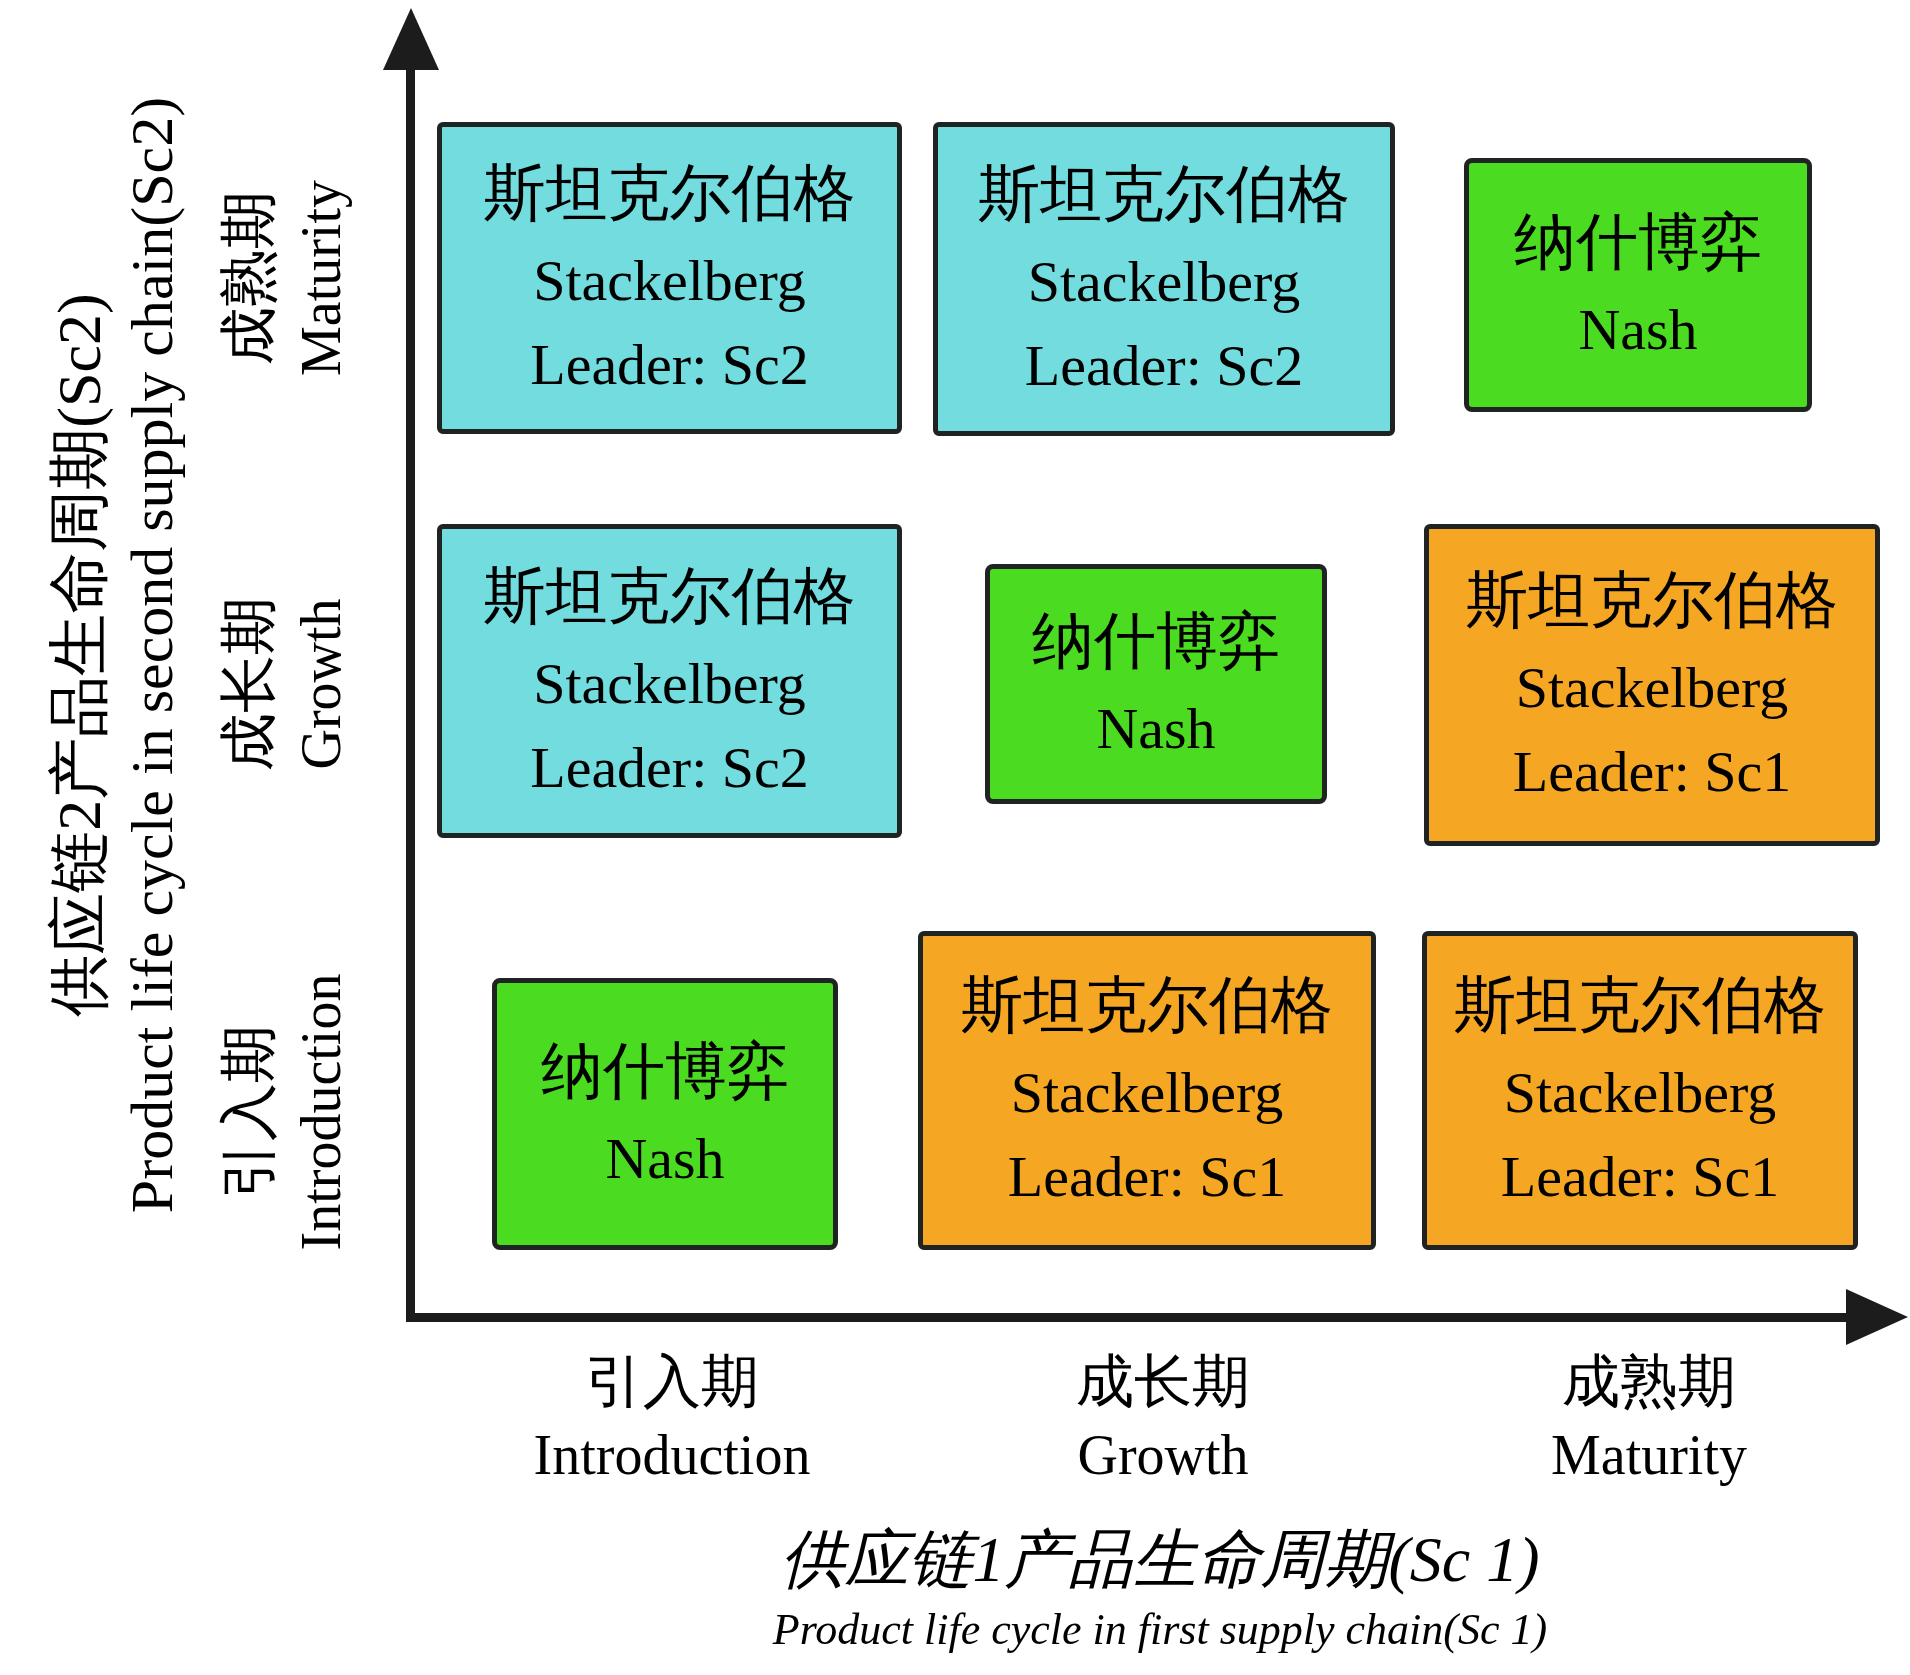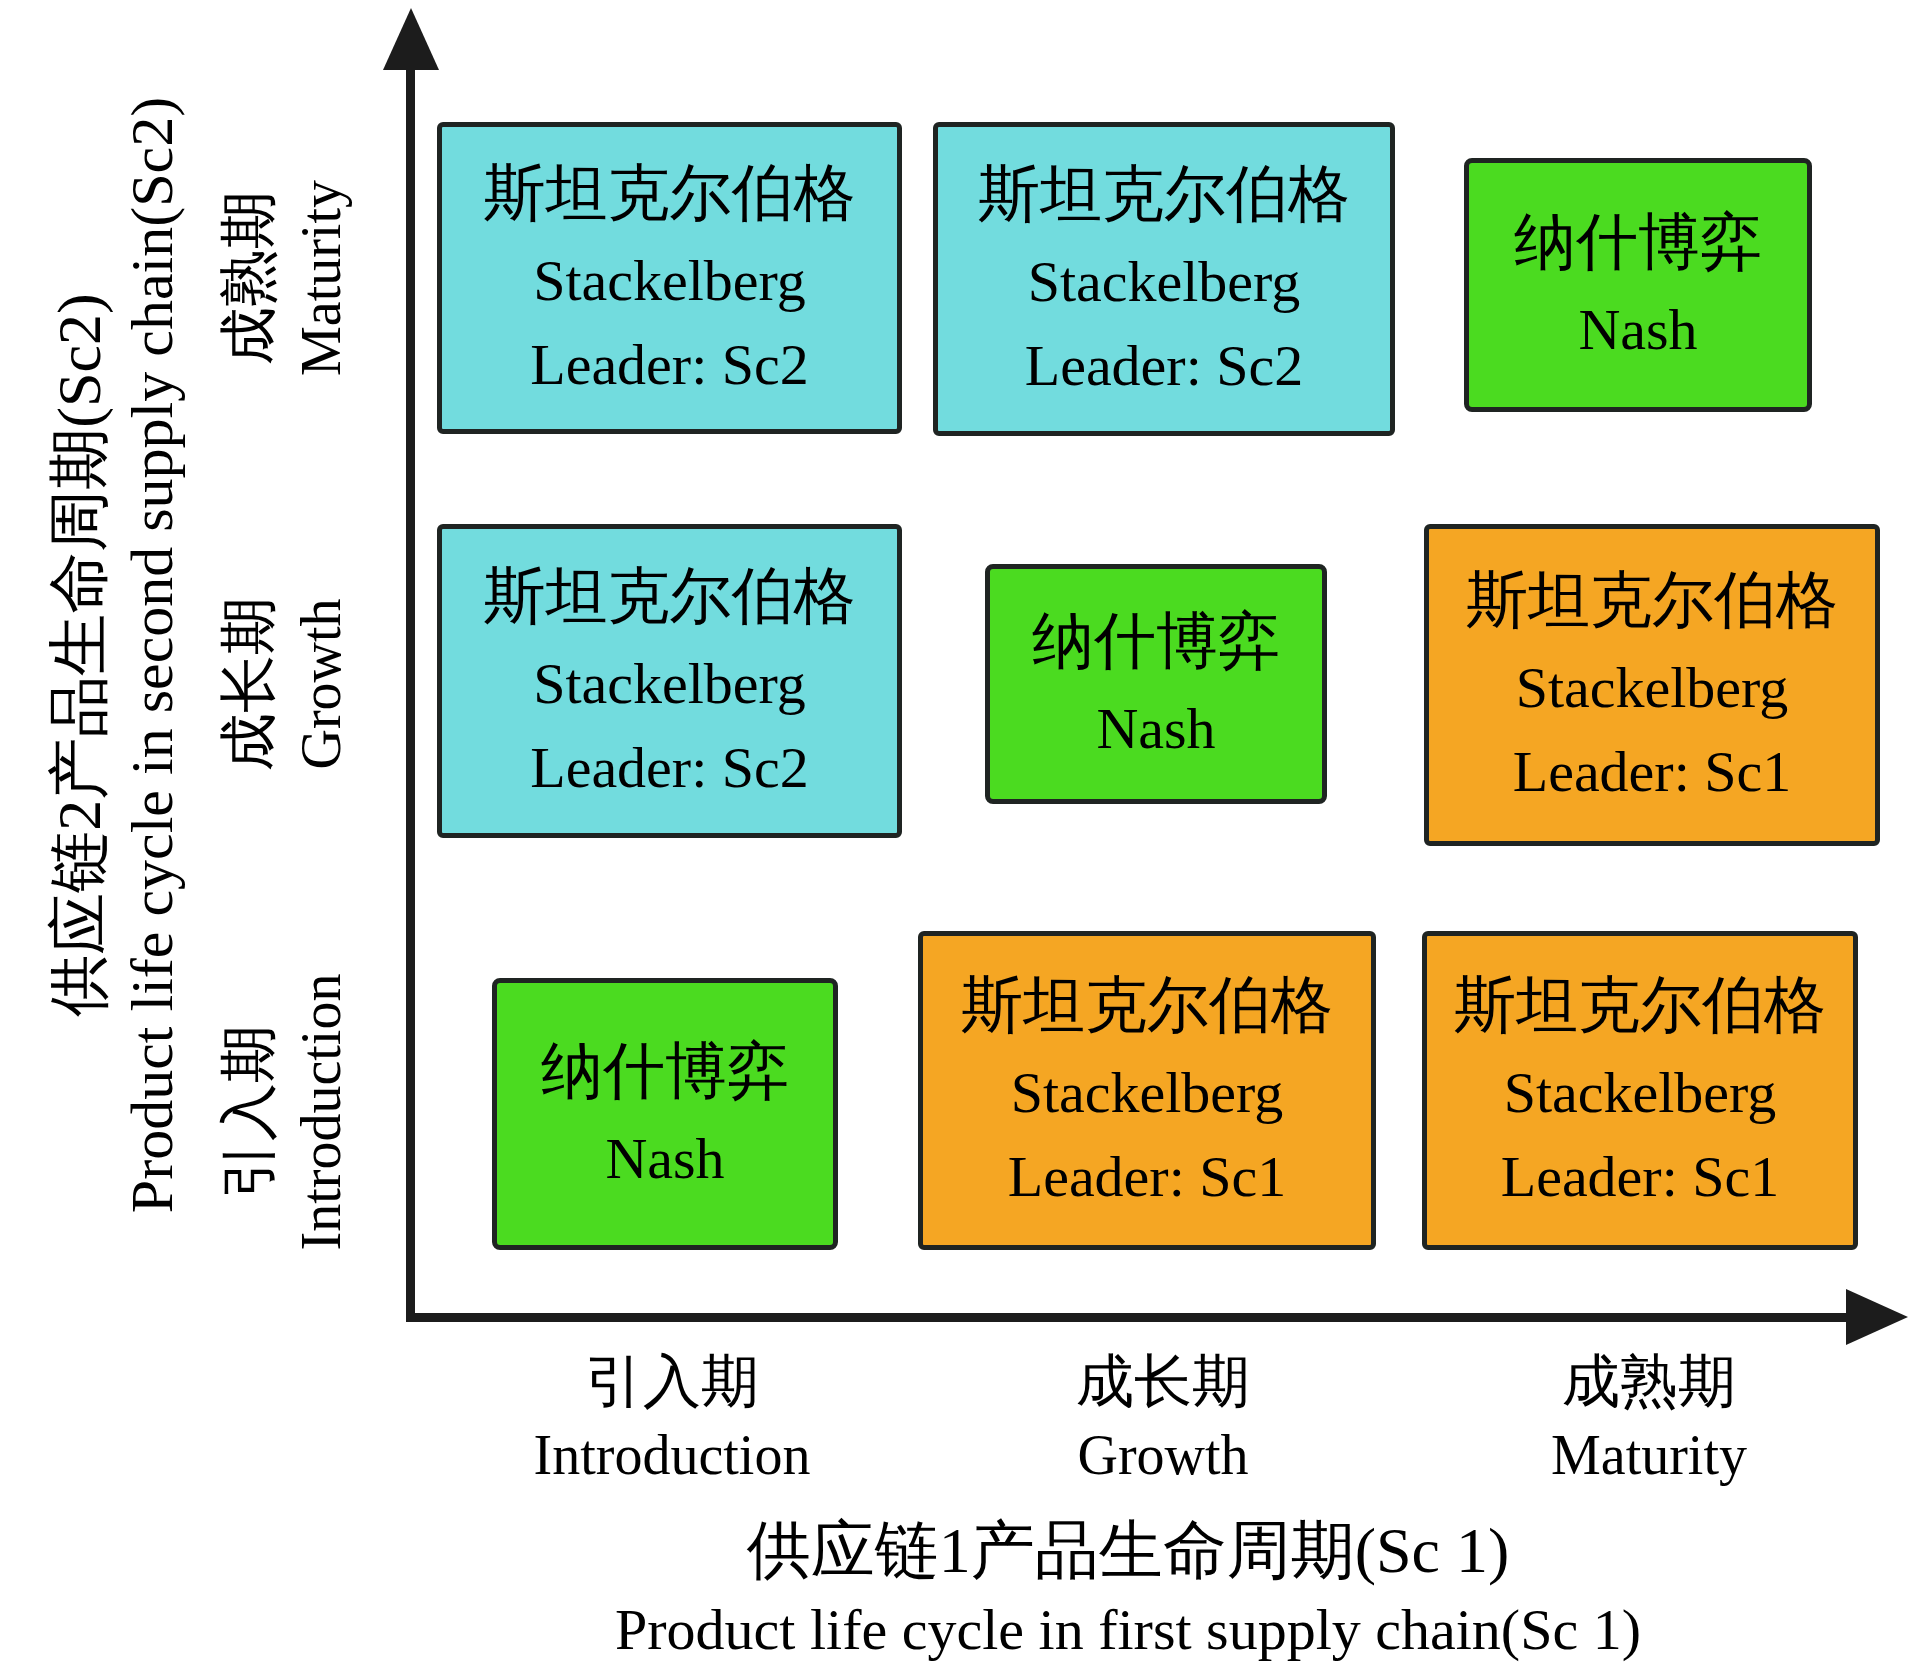--- a/index.html
+++ b/index.html
@@ -29,21 +29,21 @@
   .tick-x{position:absolute;transform:translate(-50%,-50%);text-align:center;white-space:nowrap;}
   .tick-x .zh{font-size:58px;line-height:1.3;}
   .tick-x .en{font-size:56px;line-height:1.3;}
   .rot{position:absolute;transform:translate(-50%,-50%) rotate(-90deg);text-align:center;white-space:nowrap;}
   .rot .zh{font-size:58px;line-height:1.25;}
   .rot .en{font-size:56px;line-height:1.25;}
   #y-title .zh{font-size:62px;line-height:1.2;}
   #y-title .en{font-size:60px;line-height:1.2;}
   #x-title{position:absolute;transform:translate(-50%,-50%);text-align:center;white-space:nowrap;}
   #x-title .zh{font-size:64px;line-height:1.3;}
-  #x-title .en{font-size:58px;line-height:1.3;}
+  #x-title .en{font-size:44px;line-height:1.3;}
 </style>
 </head>
 <body>
 
 <div id="canvas">
 
   <div id="y-axis-line" class="axis-line"></div>
   <div id="y-arrow" class="arrow"></div>
   <div id="x-axis-line" class="axis-line"></div>
   <div id="x-arrow" class="arrow"></div>
@@ -123,18 +123,18 @@
   </div>
   <div class="tick-x" style="left:1163px;top:1418px;">
     <div class="zh">成长期</div>
     <div class="en">Growth</div>
   </div>
   <div class="tick-x" style="left:1649px;top:1418px;">
     <div class="zh">成熟期</div>
     <div class="en">Maturity</div>
   </div>
 
-  <div id="x-title" style="left:1128px;top:1588px;">
+  <div id="x-title" style="left:1160px;top:1588px;font-style:italic;">
     <div class="zh">供应链1产品生命周期(Sc 1)</div>
     <div class="en">Product life cycle in first supply chain(Sc 1)</div>
   </div>
 
 </div>
 
 </body></html>

